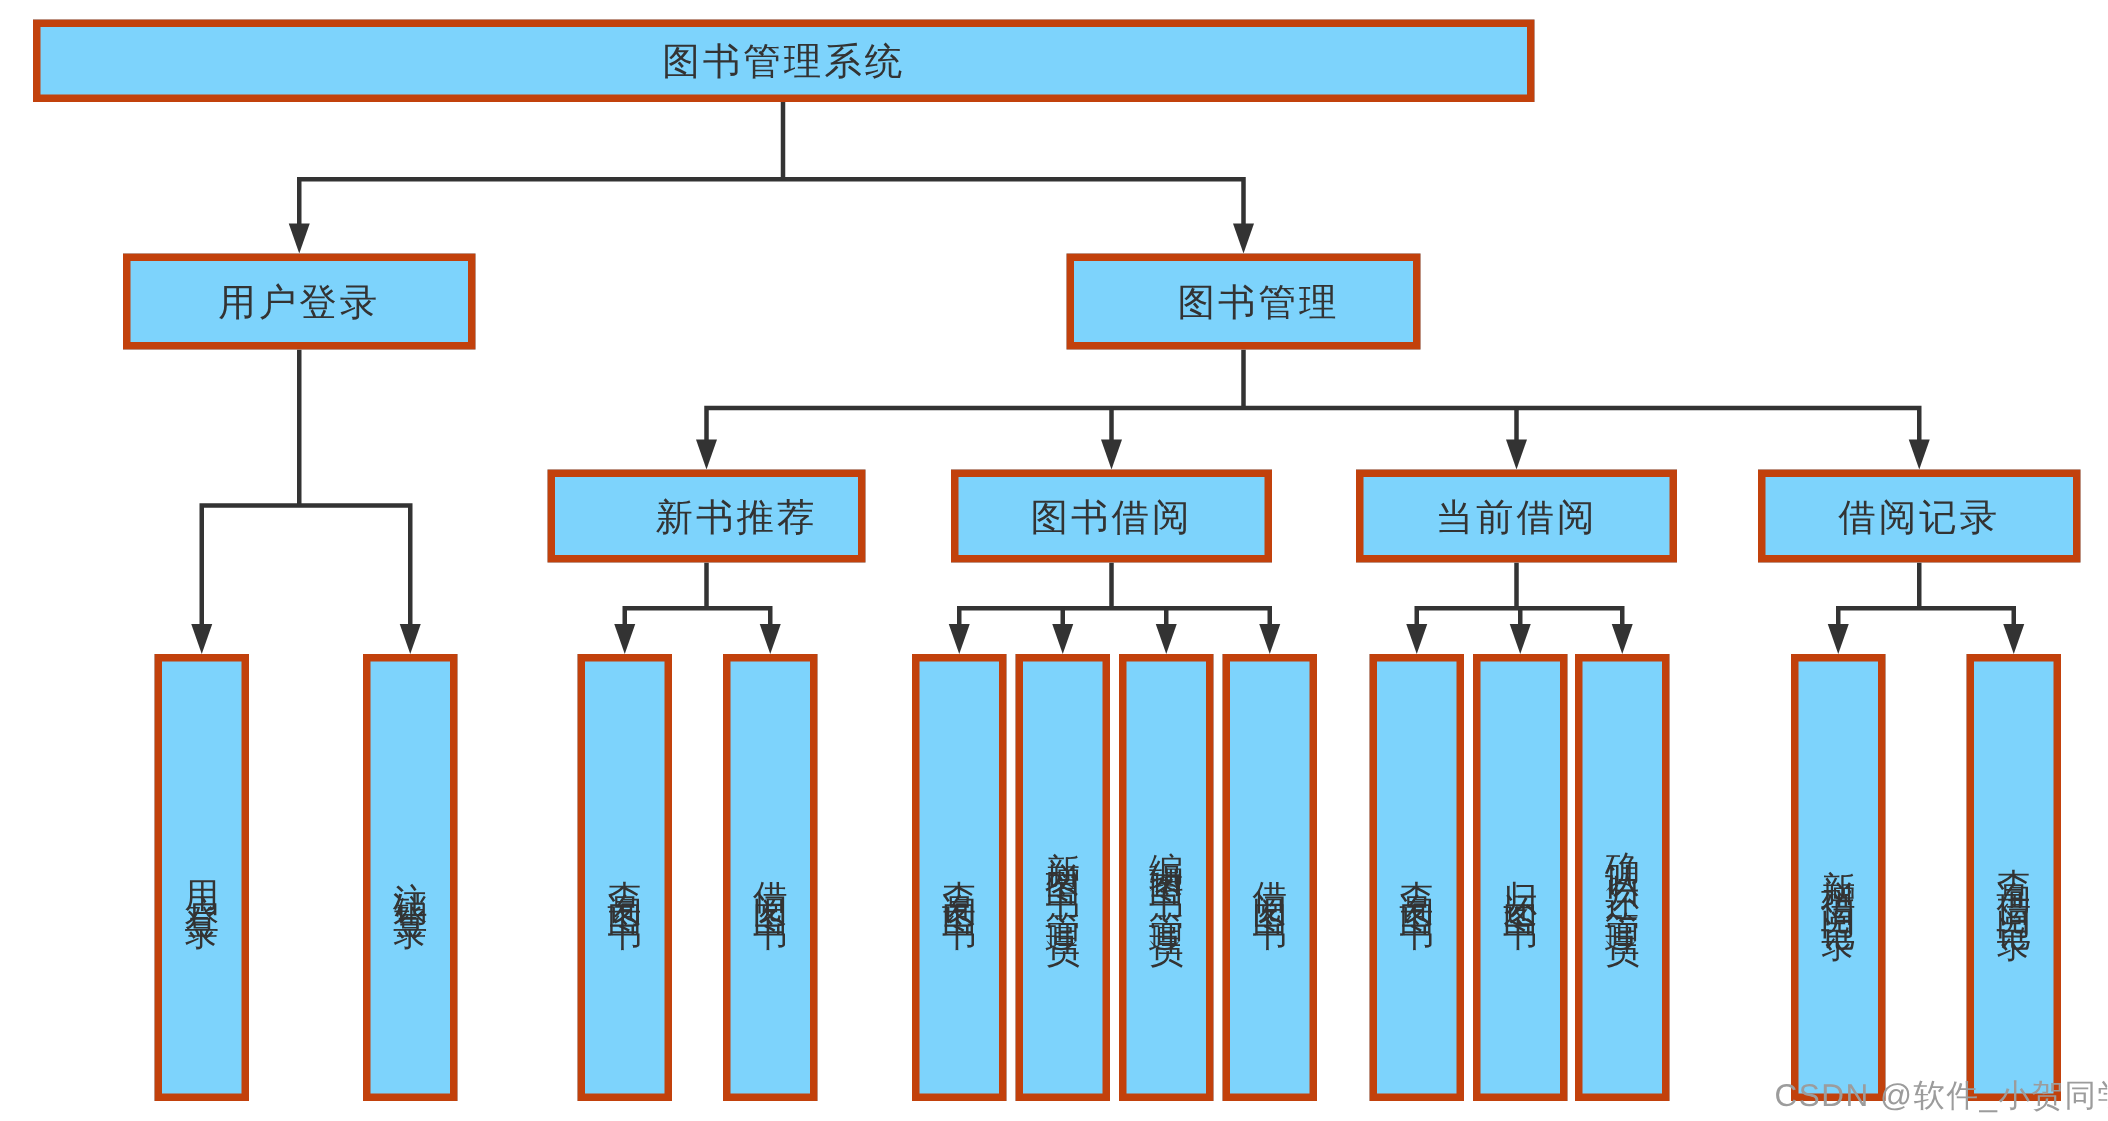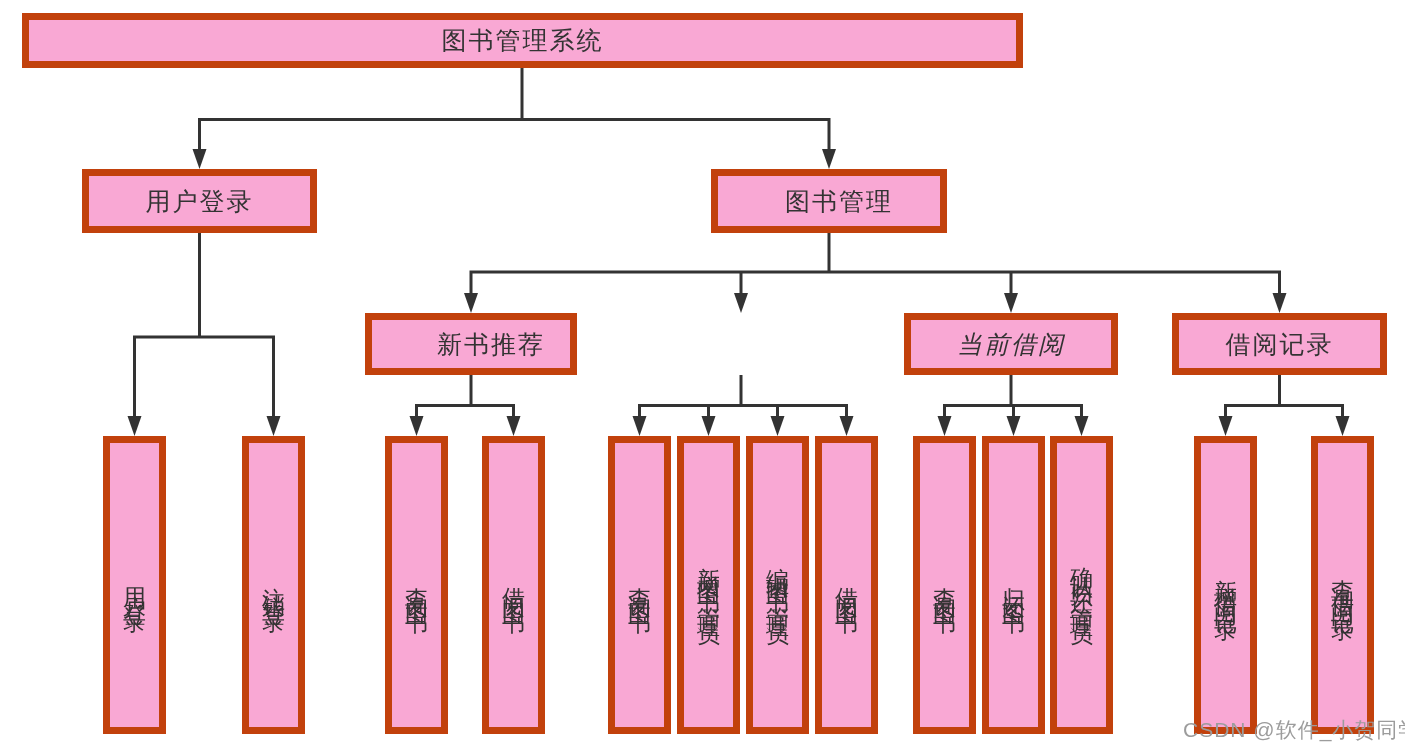--- a/index.html
+++ b/index.html
@@ -12,22 +12,22 @@
     overflow: hidden;
   }
   .connectors {
     position: absolute;
     left: 0; top: 0;
     width: 1405px; height: 747px;
   }
   .box {
     position: absolute;
     box-sizing: border-box;
-    background: #f9a8d4;
-    border: 7px solid #c2410c;
+    background: #7dd3fc;
+    border: 5px solid #c2410c;
     display: flex;
     align-items: center;
     justify-content: center;
     color: #333333;
   }
   .hlabel {
     font-size: 25px;
     letter-spacing: 2px;
     white-space: nowrap;
   }
@@ -116,21 +116,24 @@
   <div class="box" style="left:82px; top:169px; width:235px; height:64px;">
     <span class="hlabel">用户登录</span>
   </div>
   <div class="box" style="left:711px; top:169px; width:236px; height:64px;padding-left:20px;">
     <span class="hlabel">图书管理</span>
   </div>
 
   <div class="box" style="left:365px; top:313px; width:212px; height:62px;padding-left:40px;">
     <span class="hlabel">新书推荐</span>
   </div>
-  <div class="box" style="left:904px; top:313px; width:214px; height:62px;font-style:italic;">
+  <div class="box" style="left:634px; top:313px; width:214px; height:62px;">
+    <span class="hlabel">图书借阅</span>
+  </div>
+  <div class="box" style="left:904px; top:313px; width:214px; height:62px;">
     <span class="hlabel">当前借阅</span>
   </div>
   <div class="box" style="left:1172px; top:313px; width:215px; height:62px;">
     <span class="hlabel">借阅记录</span>
   </div>
 
   <div class="box leaf" style="left:103px; top:436px; width:63px; height:298px;">
     <span class="vtext">用户登录</span>
   </div>
   <div class="box leaf" style="left:242px; top:436px; width:63px; height:298px;">

